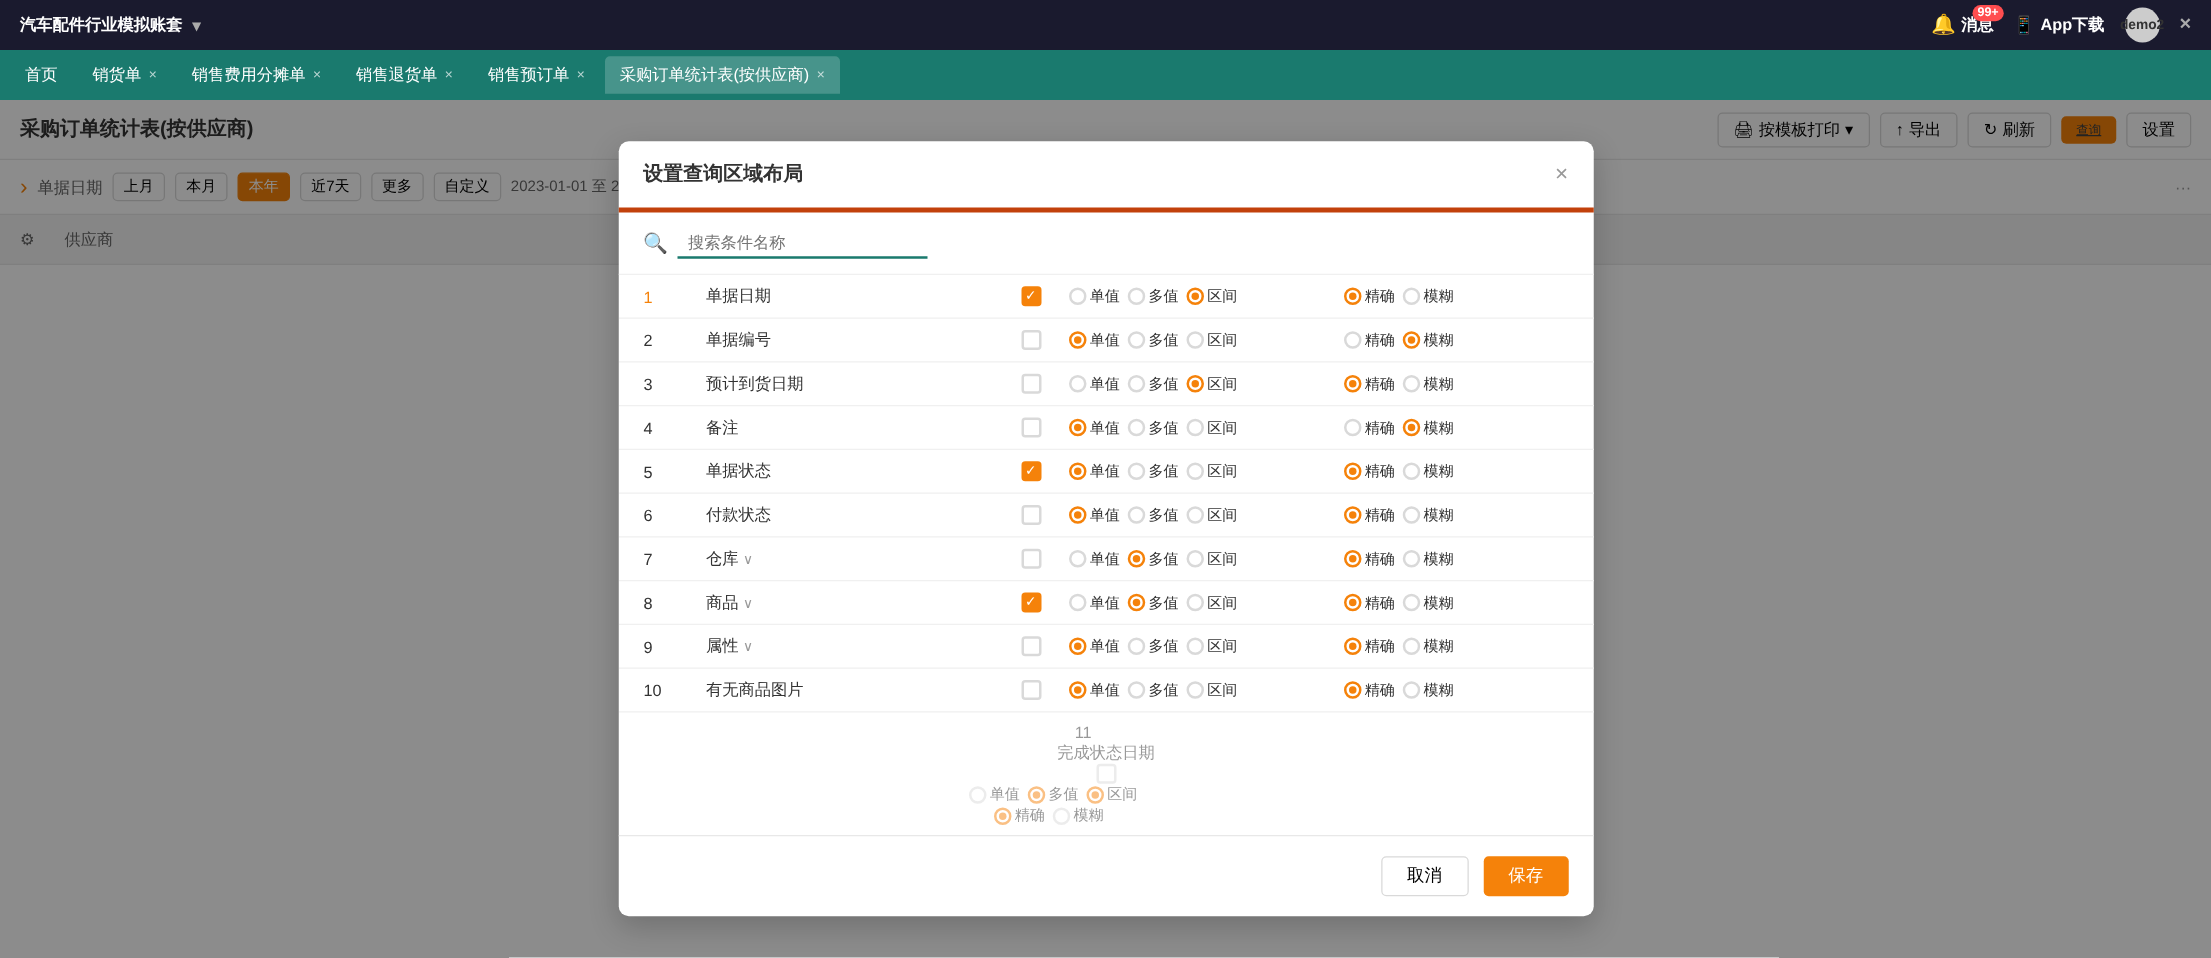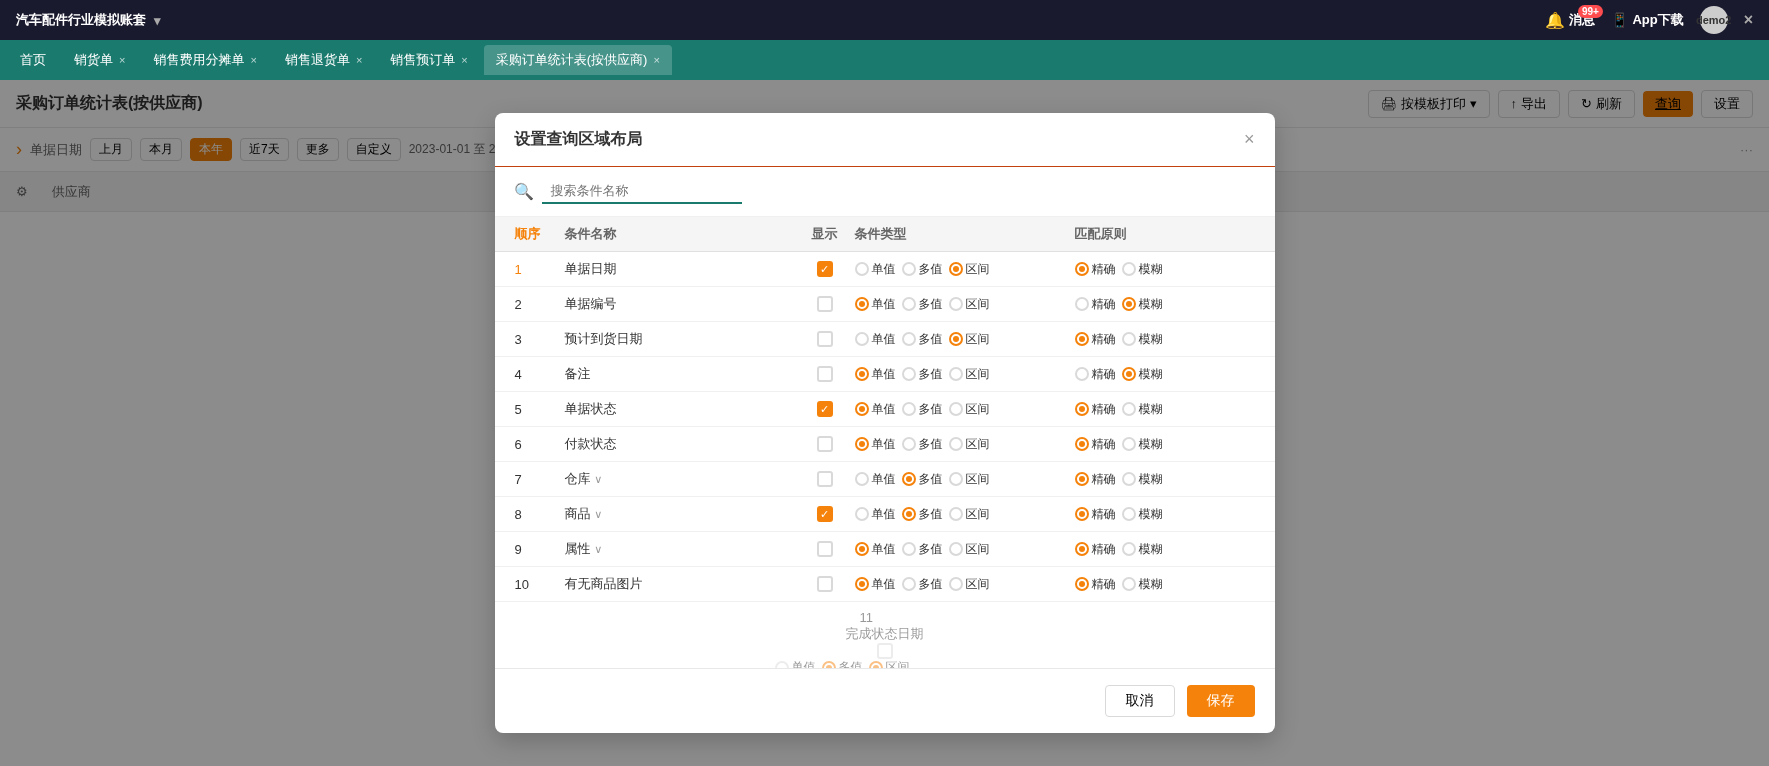--- a/index.html
+++ b/index.html
@@ -64,21 +64,21 @@
       background: #fff;
       display: flex;
       align-items: center;
       justify-content: space-between;
       padding: 0 16px;
       border-bottom: 1px solid #e8e8e8;
     }
     .page-title { font-size: 16px; font-weight: bold; color: #333; }
     .header-actions { display: flex; align-items: center; gap: 8px; }
     .btn-outline { border: 1px solid #d9d9d9; background: #fff; padding: 4px 12px; border-radius: 4px; cursor: pointer; font-size: 13px; display: flex; align-items: center; gap: 4px; }
-    .btn-orange { background: #f5820a; color: #000000; border: none; padding: 4px 12px; border-radius: 4px; cursor: pointer; font-size: 13px; text-decoration: underline; }
+    .btn-orange { background: #f5820a; color: #404040; border: none; padding: 4px 12px; border-radius: 4px; cursor: pointer; font-size: 10px; text-decoration: underline; }
 
     
     .filter-bar {
       height: 44px;
       background: #fff;
       display: flex;
       align-items: center;
       padding: 0 16px;
       gap: 8px;
       border-bottom: 1px solid #e8e8e8;
@@ -127,21 +127,21 @@
       max-height: 620px;
       display: flex;
       flex-direction: column;
       box-shadow: 0 8px 24px rgba(0,0,0,0.2);
     }
     .dialog-header {
       display: flex;
       align-items: center;
       justify-content: space-between;
       padding: 16px 20px;
-      border-bottom: 1px solid #c2410c;
+      border-bottom: 4px solid #c2410c;
     }
     .dialog-title { font-size: 16px; font-weight: bold; color: #333; }
     .dialog-close { cursor: pointer; font-size: 18px; color: #999; }
 
     
     .dialog-tabs {
       display: flex;
       padding: 0 20px;
       border-bottom: 1px solid #e8e8e8;
       gap: 0;
@@ -346,27 +346,20 @@
       </div>
 
 
       <div class="dialog-search">
         <span class="search-icon">🔍</span>
         <input class="search-input" type="text" placeholder="搜索条件名称" style="">
       </div>
 
       <div class="dialog-table">
 
-        <div class="dt-header">
-          <div class="col-order">顺序</div>
-          <div class="col-name">条件名称</div>
-          <div class="col-display">显示</div>
-          <div class="col-type">条件类型</div>
-          <div class="col-match">匹配原则</div>
-        </div>
 
         <div class="dt-row">
           <div class="col-order" style="color:#f5820a;">1</div>
           <div class="col-name">单据日期</div>
           <div class="col-display">
             <div class="checkbox checked"></div>
           </div>
           <div class="col-type">
             <div class="radio-group">
               <label class="radio-item"><div class="radio-circle"></div>单值</label>

